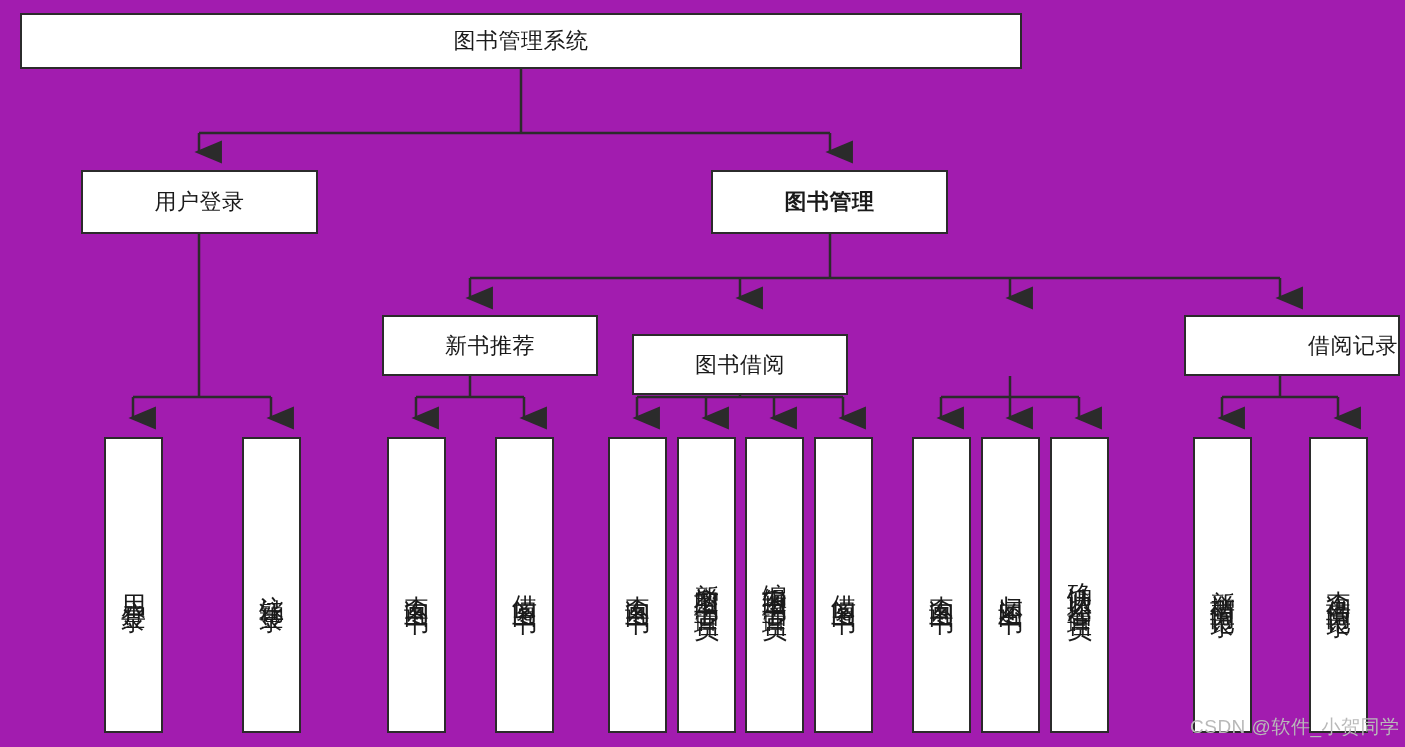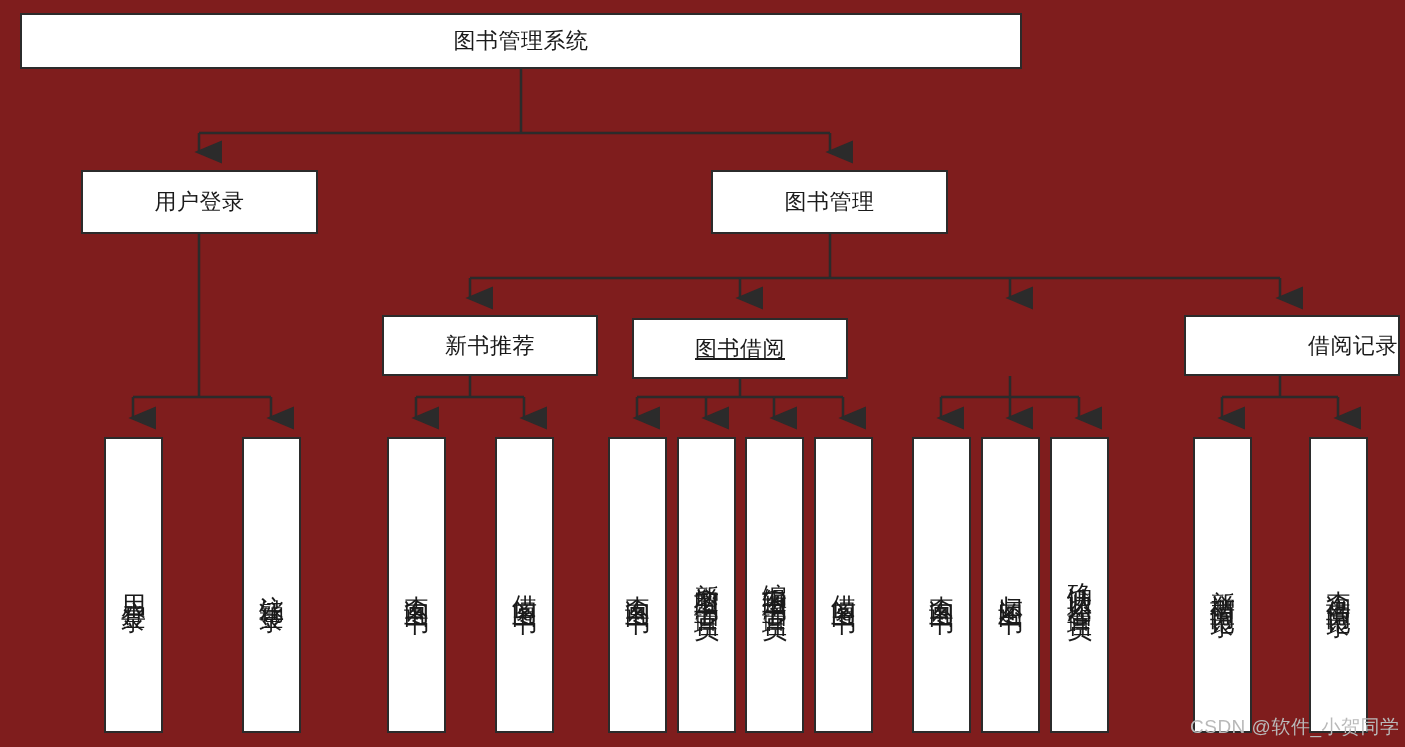--- a/index.html
+++ b/index.html
@@ -8,21 +8,21 @@
     padding: 0;
     background: #ffffff;
   }
   body {
     font-family: "Liberation Sans", "DejaVu Sans", sans-serif;
   }
   #canvas {
     position: relative;
     width: 1405px;
     height: 747px;
-    background: #7f1d1d;
+    background: #a21caf;
     overflow: hidden;
   }
   svg#edges {
     position: absolute;
     left: 0;
     top: 0;
     width: 1405px;
     height: 747px;
     pointer-events: none;
   }
@@ -126,29 +126,29 @@
   </svg>
 
   <div class="node horiz" style="left:20px; top:13px; width:1002px; height:56px;">
     <span class="label">图书管理系统</span>
   </div>
 
   <div class="node horiz" style="left:81px; top:170px; width:237px; height:64px;">
     <span class="label">用户登录</span>
   </div>
 
-  <div class="node horiz" style="left:711px; top:170px; width:237px; height:64px;">
+  <div class="node horiz" style="left:711px; top:170px; width:237px; height:64px;font-weight:bold;">
     <span class="label">图书管理</span>
   </div>
 
   <div class="node horiz" style="left:362px; top:315px; width:216px; height:61px;margin-left:20px;">
     <span class="label">新书推荐</span>
   </div>
 
-  <div class="node horiz" style="left:632px; top:318px; width:216px; height:61px;text-decoration:underline;">
+  <div class="node horiz" style="left:632px; top:334px; width:216px; height:61px;">
     <span class="label">图书借阅</span>
   </div>
 
 
   <div class="node horiz" style="left:1184px; top:315px; width:216px; height:61px;justify-content:flex-end;">
     <span class="label">借阅记录</span>
   </div>
 
   <div class="node vert" style="left:104px; top:437px; width:59px; height:296px;">
     <span class="label">用户登录</span>

